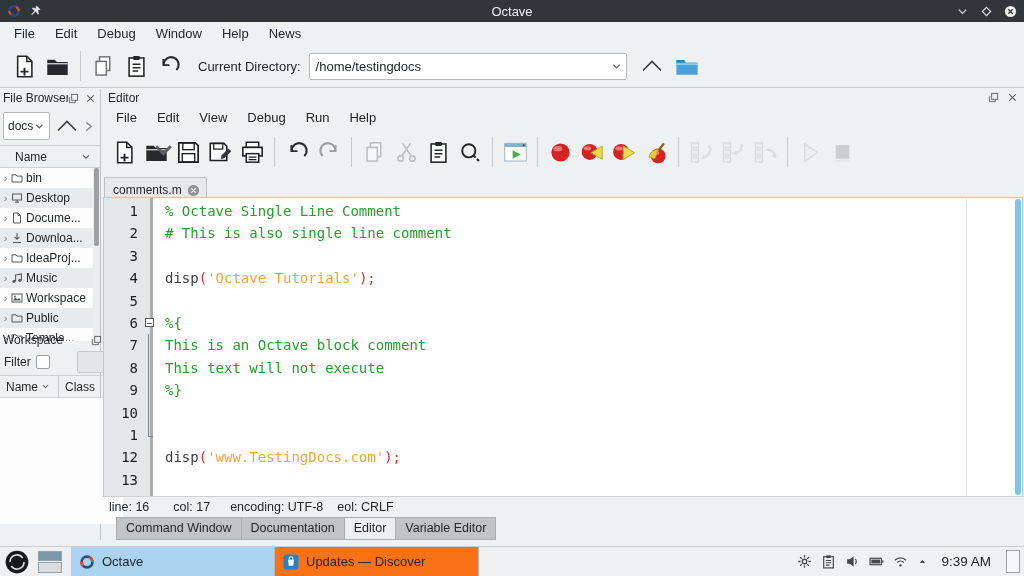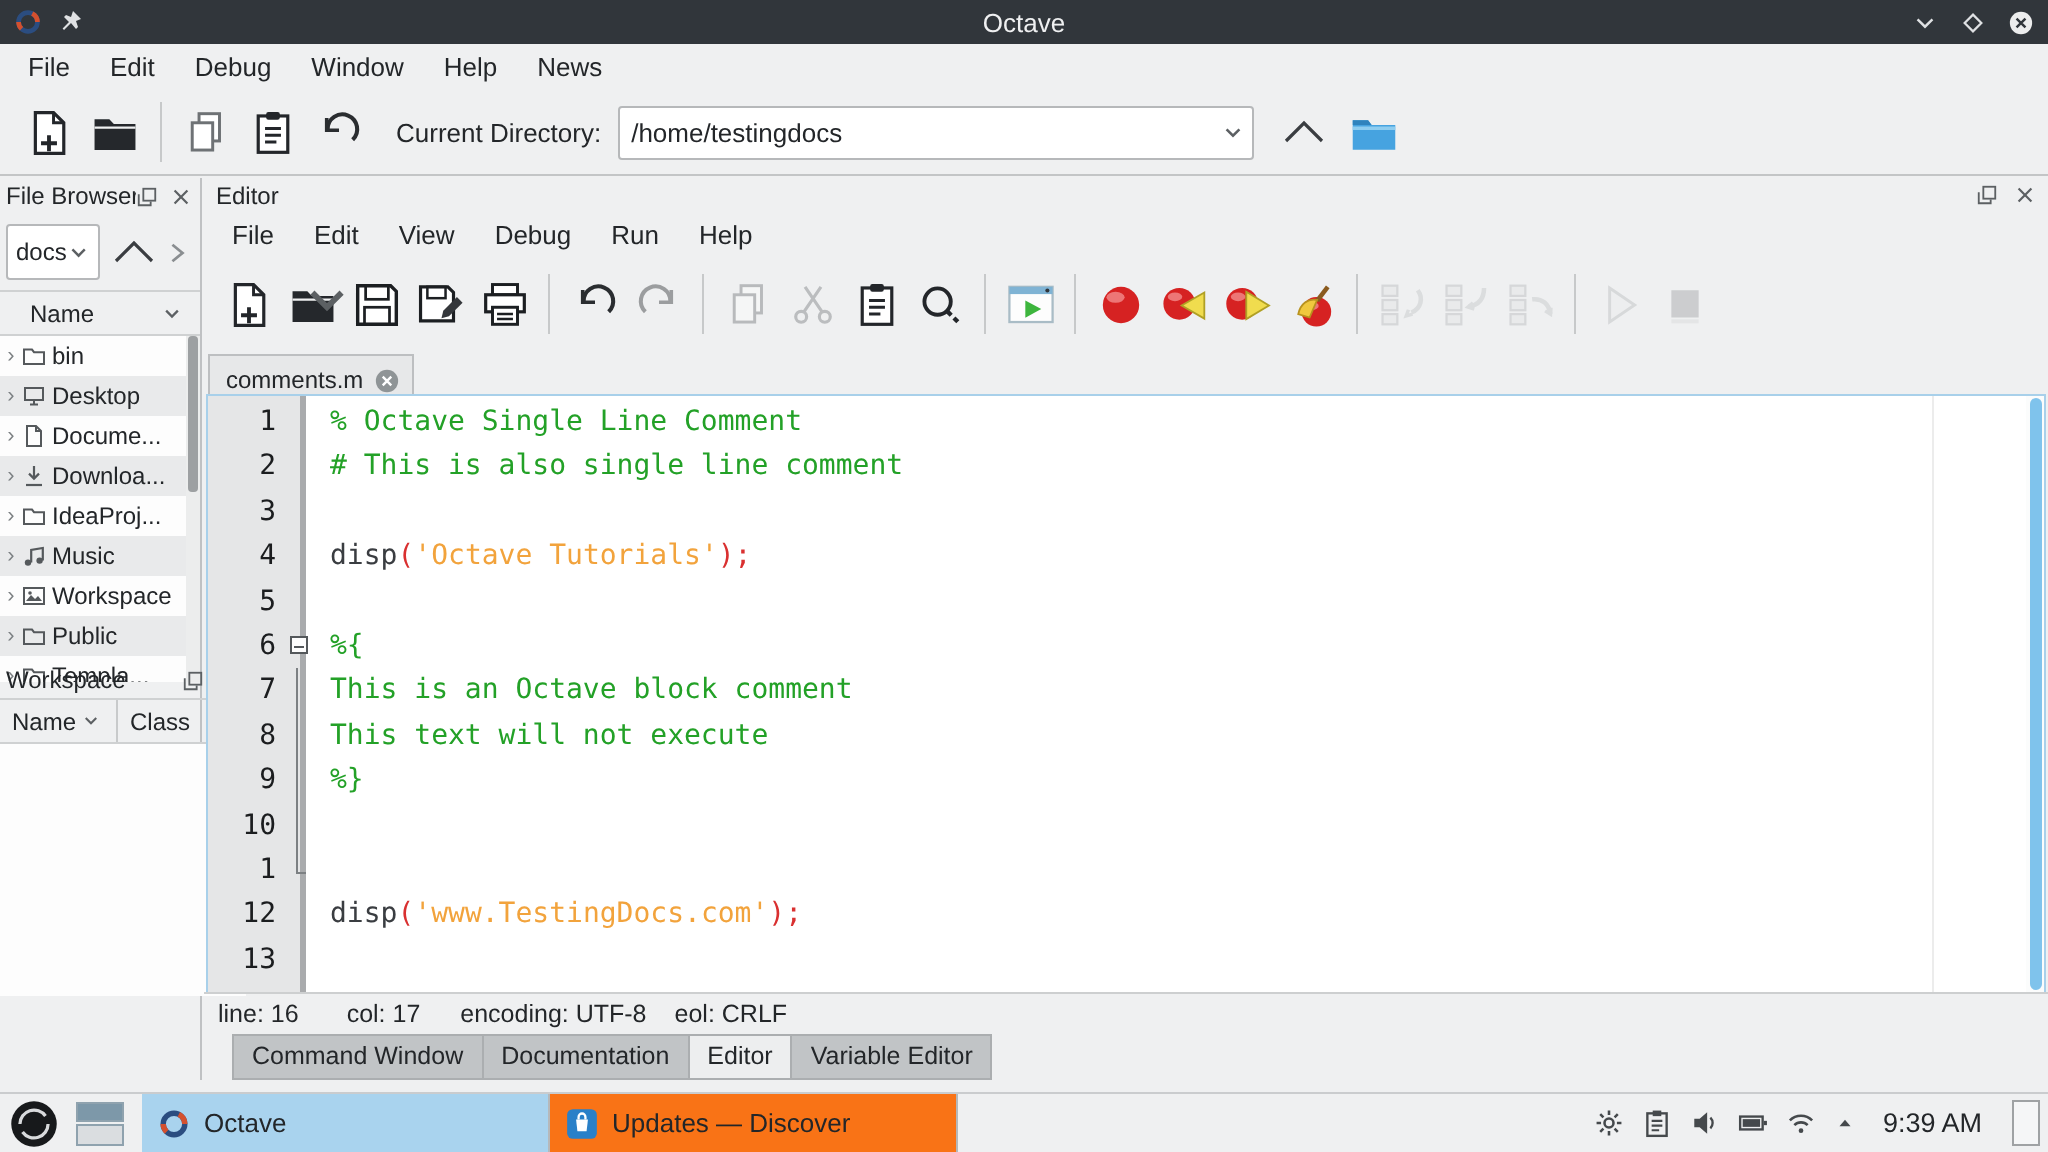--- a/index.html
+++ b/index.html
@@ -406,20 +406,31 @@
               <path d="M1.5 4.5v6h6.5V8.5" fill="none" stroke="#5c6063"></path>
             </svg>
           </span>
         <span class="icon" id="ws-close">
             <svg viewBox="0 0 12 12" width="100%" height="100%">
               <path d="M2.5 2.5l7 7M9.5 2.5l-7 7" stroke="#5c6063" stroke-width="1.2" fill="none"></path>
             </svg>
           </span>
       </span>
     </div>
+    <div class="ws-filter">
+      <span>Filter</span>
+      <span class="checkbox"></span>
+      <span class="combo ws-combo">
+        <span class="caret icon" id="ws-caret">
+            <svg viewBox="0 0 12 12" width="100%" height="100%">
+              <path d="M2.5 4l3.5 3.5L9.5 4" fill="none" stroke="#5c6063" stroke-width="1.4"></path>
+            </svg>
+          </span>
+      </span>
+    </div>
     <div class="ws-cols">
       <span class="ws-col-name">
         <span>Name</span>
         <span class="caret icon" id="ws-sort-ic">
             <svg viewBox="0 0 12 12" width="100%" height="100%">
               <path d="M2.5 4l3.5 3.5L9.5 4" fill="none" stroke="#5c6063" stroke-width="1.4"></path>
             </svg>
           </span>
       </span>
       <span class="ws-col-class">

